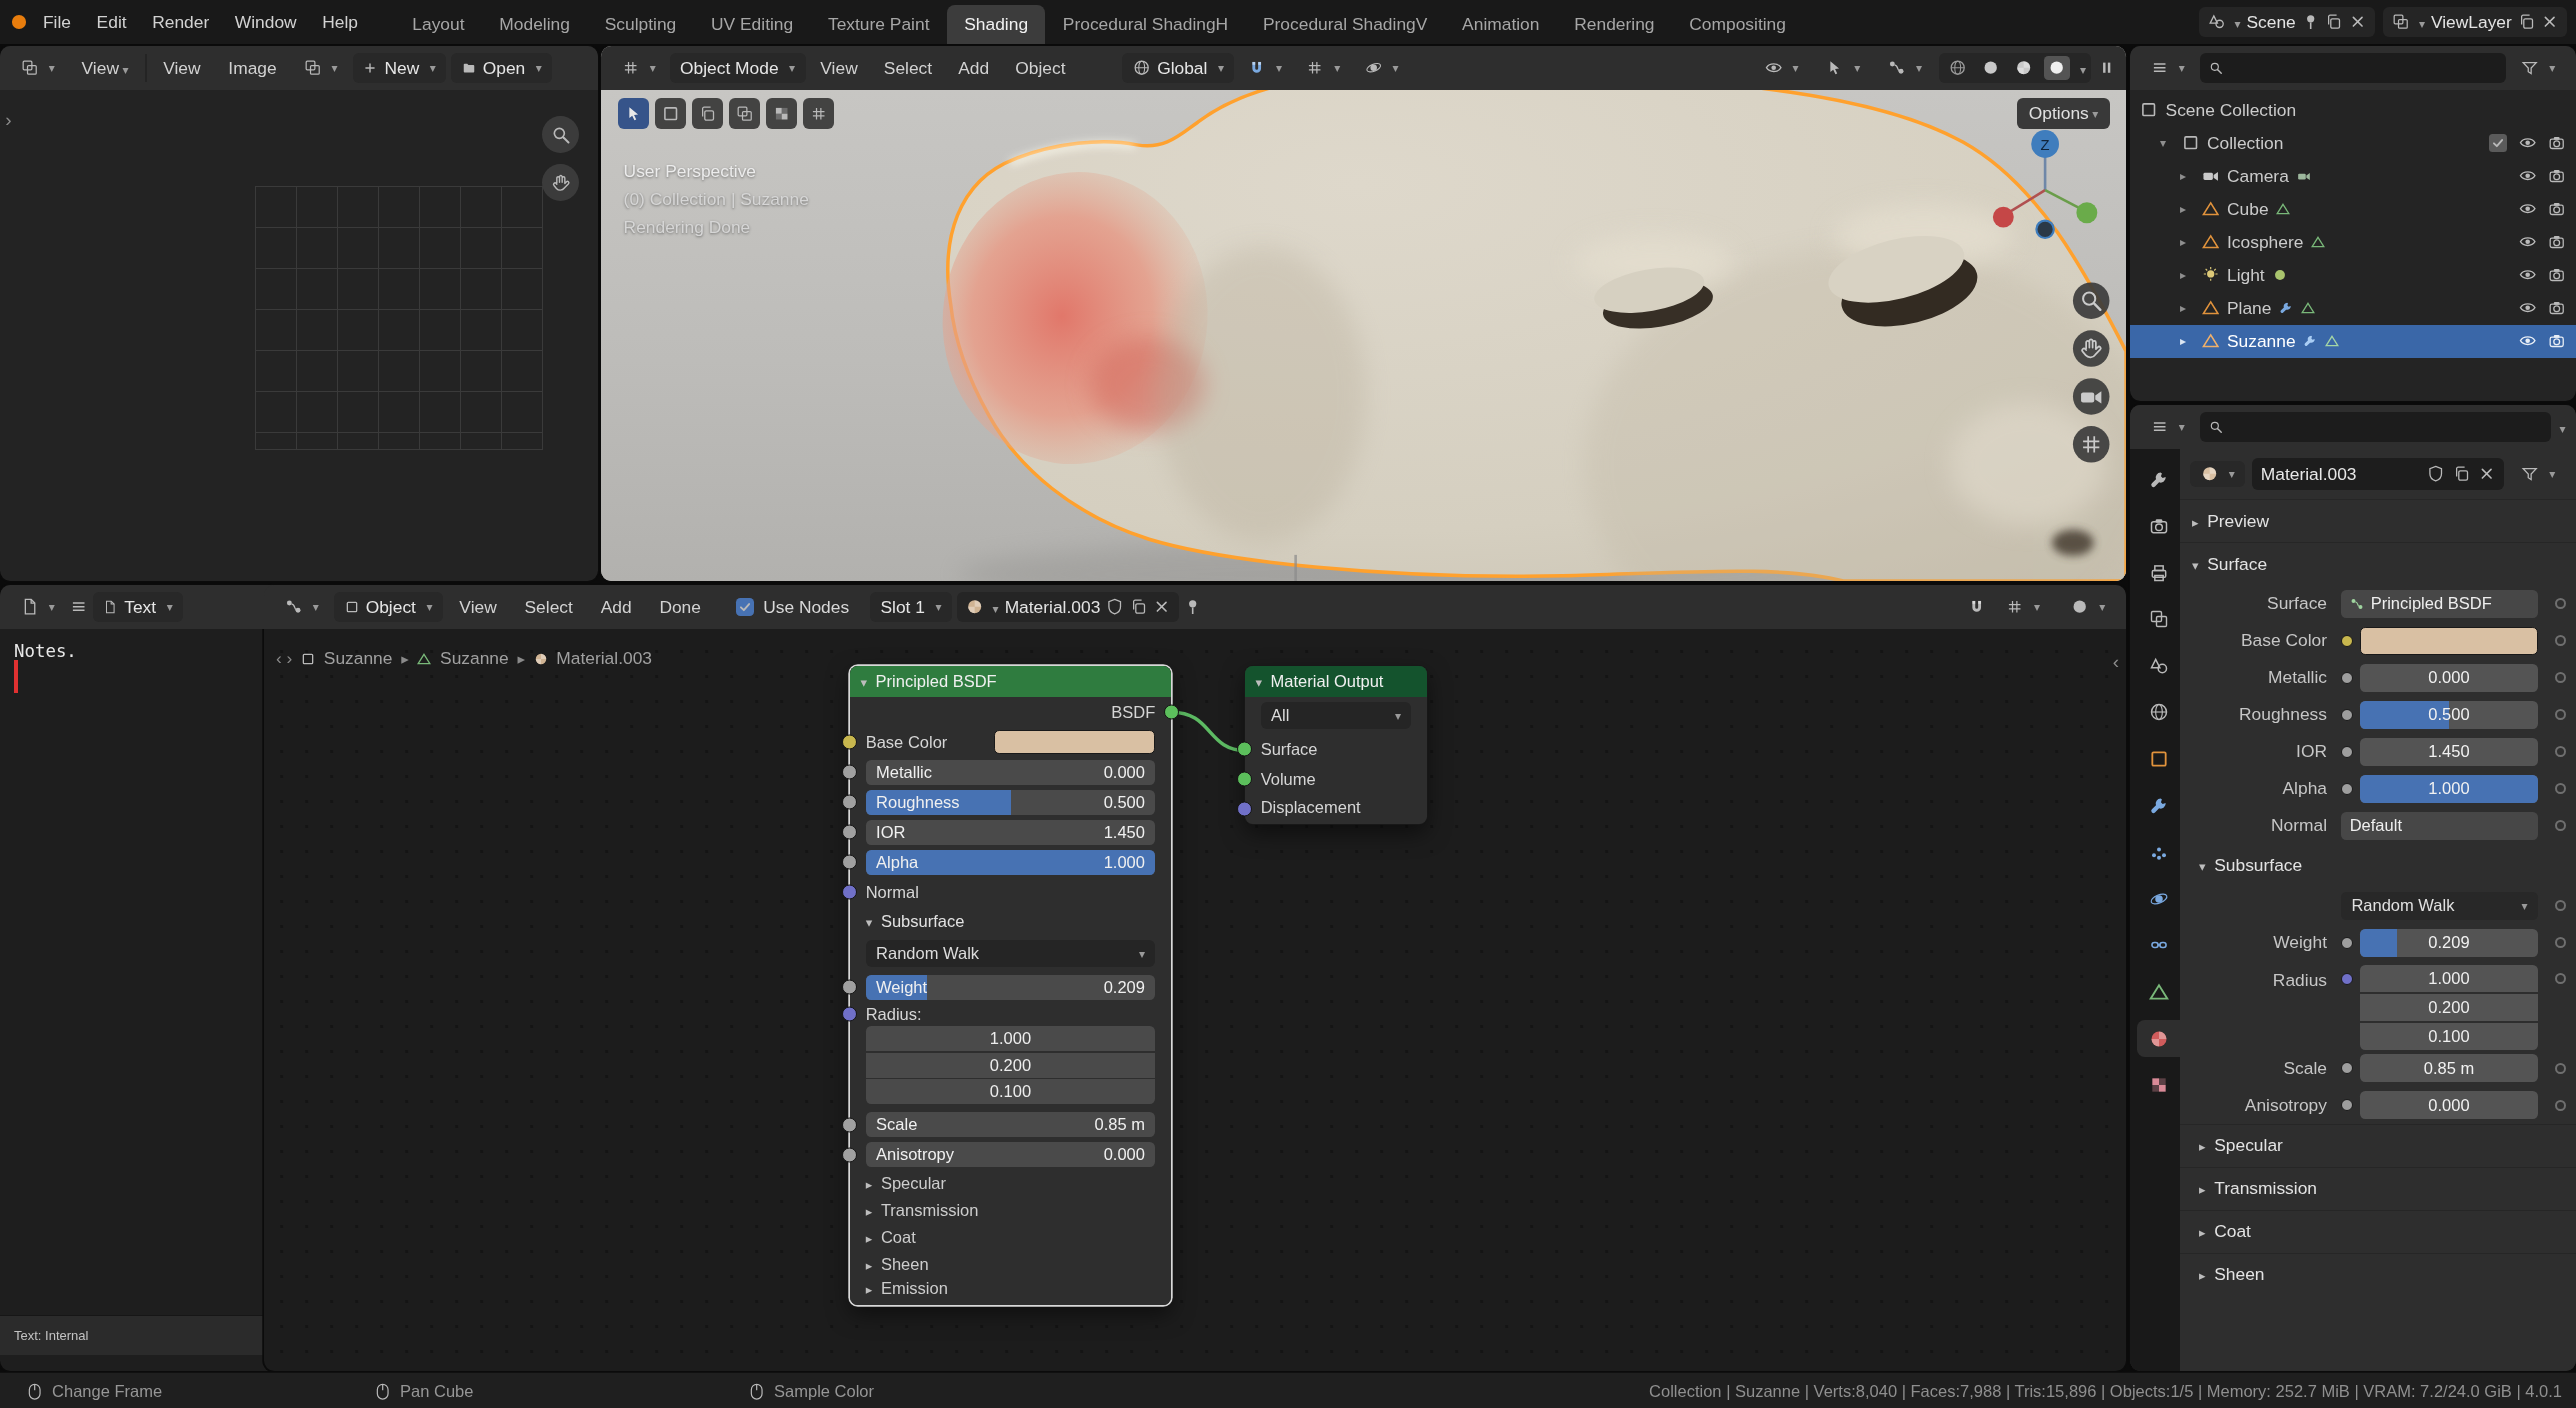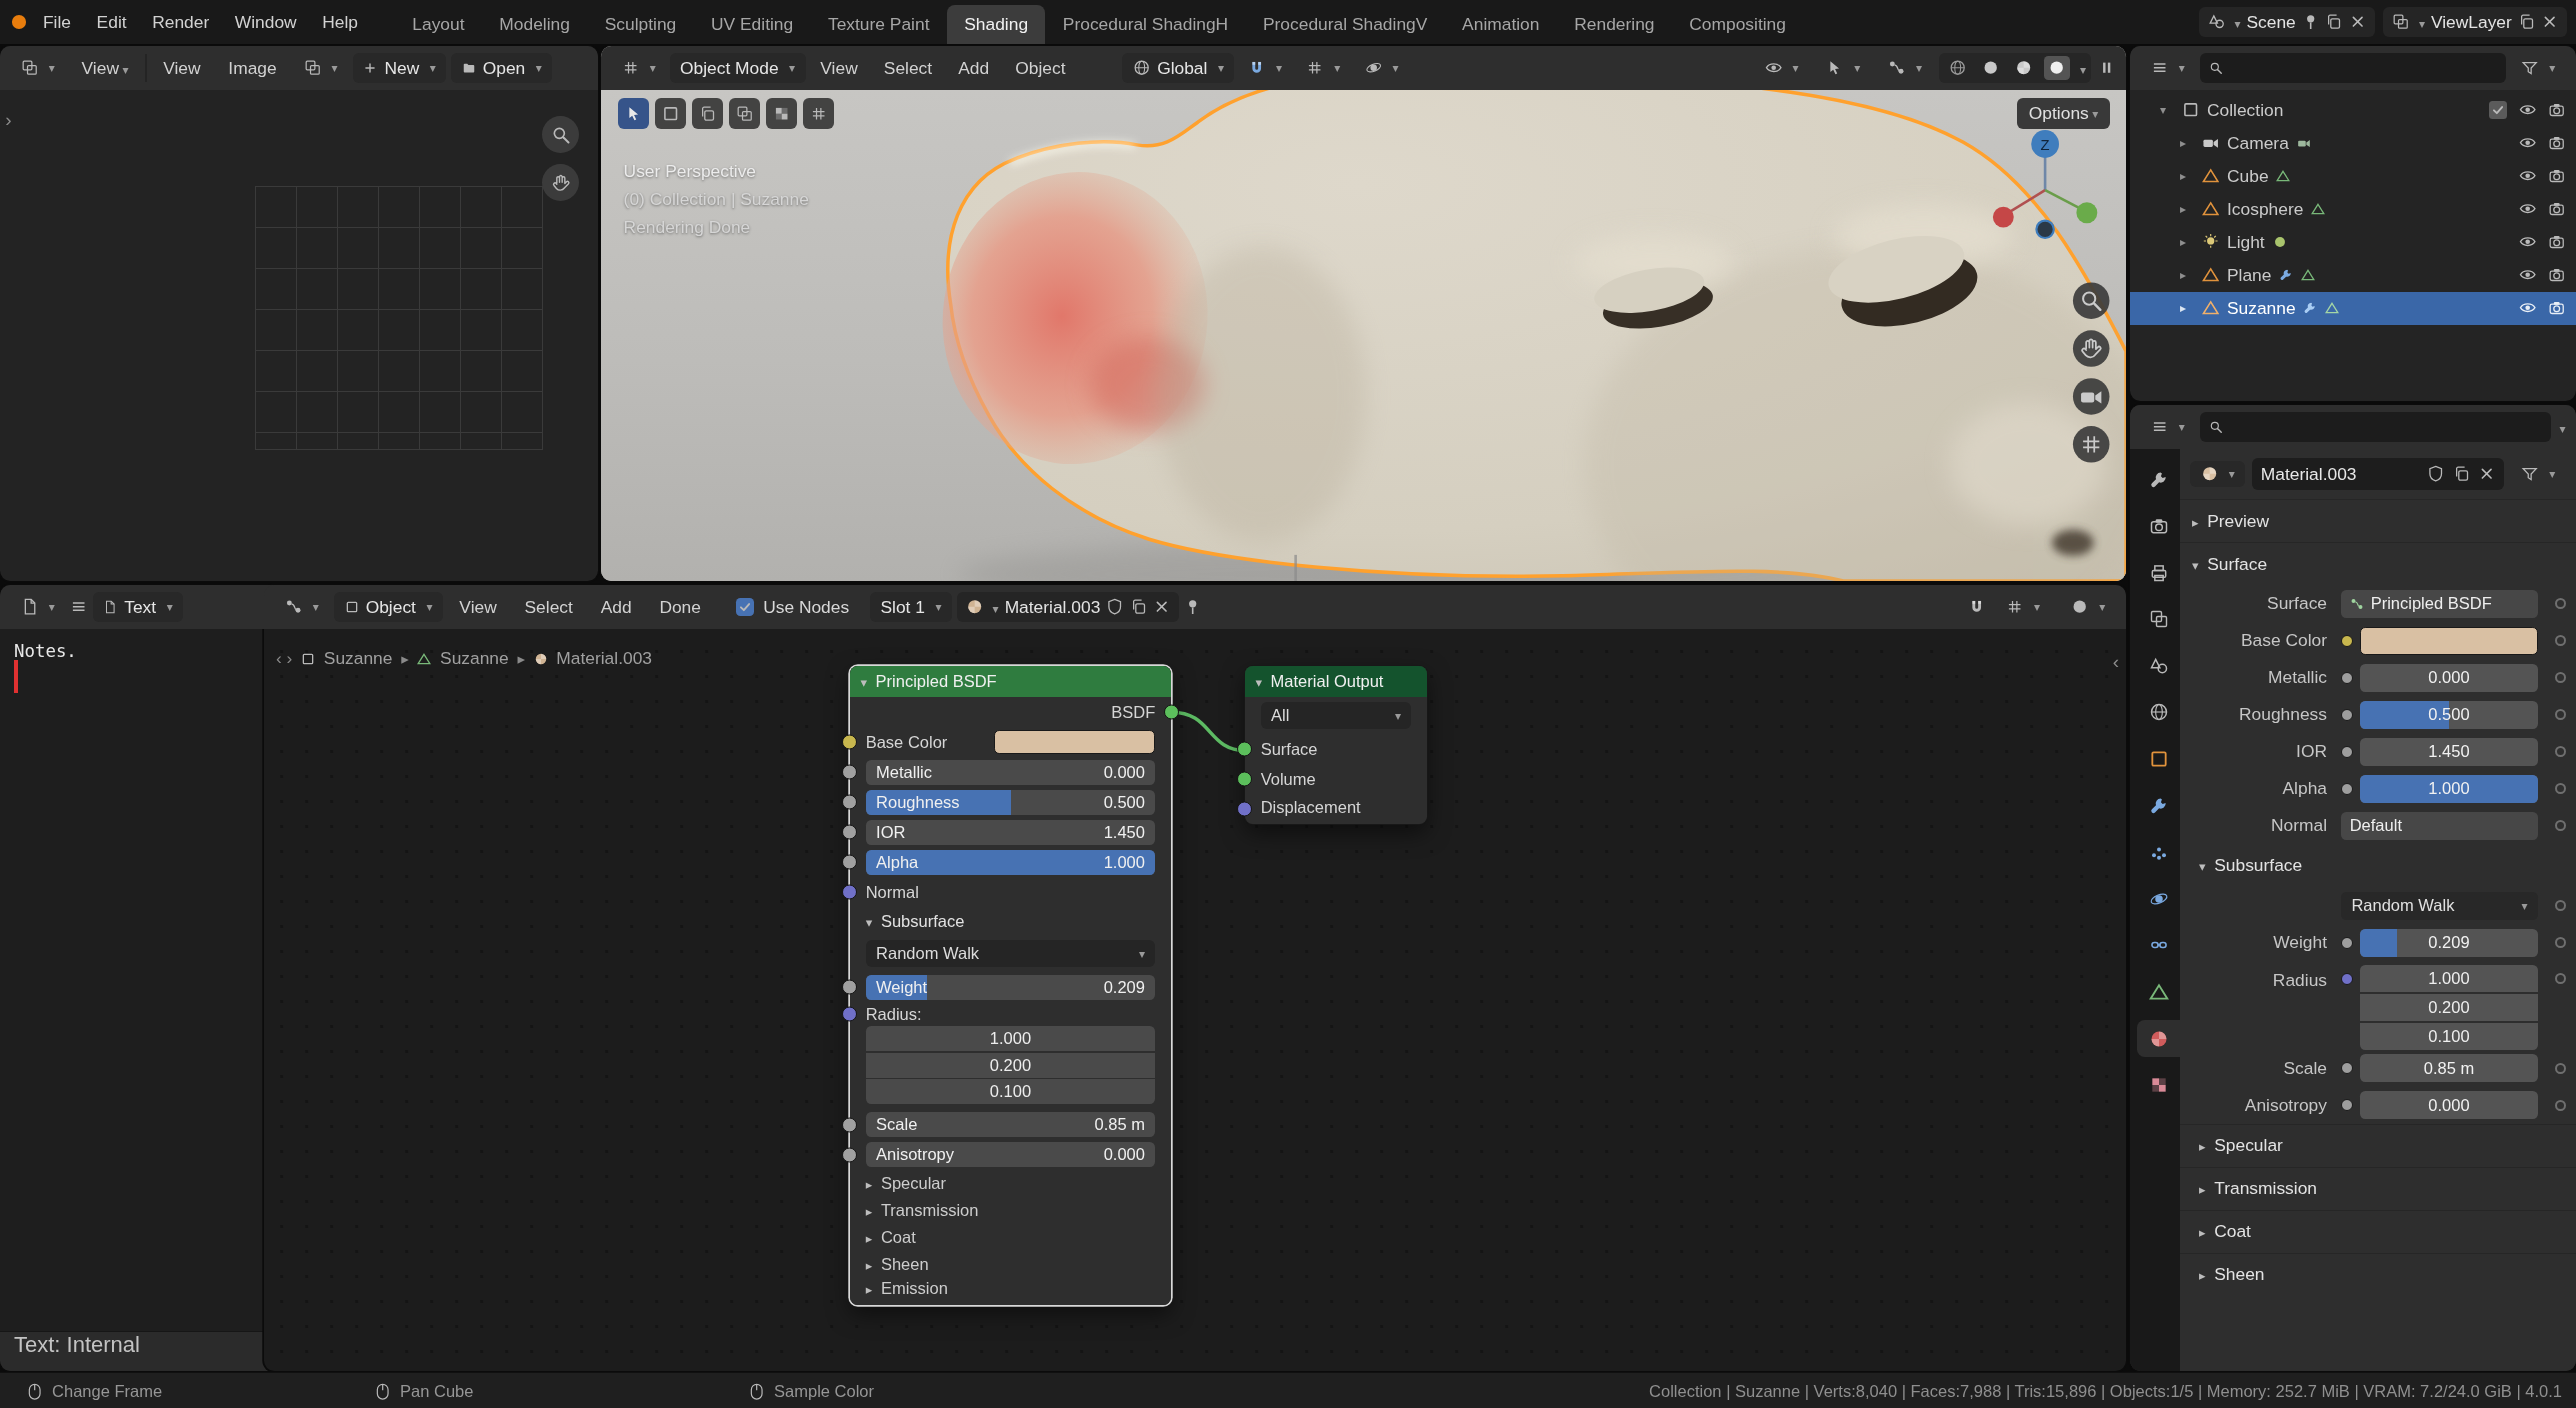--- a/index.html
+++ b/index.html
@@ -40,21 +40,21 @@
   .vp-text{position:absolute;left:22.6px;top:111px;z-index:5;line-height:28px;font-size:17.4px;text-shadow:0 0.9px 2.6px rgba(0,0,0,.45)}
   .vp-text .l1{color:#ececec}.vp-text .l2,.vp-text .l3{color:#d6d6d6}
   .shading-group{display:flex;align-items:center;background:#262626;border-radius:6px;padding:2.6px 5.2px;gap:7px}
   .sphbtn{width:26px;height:24px;display:flex;align-items:center;justify-content:center;border-radius:4.3px}
   .sphbtn.on{background:#545454}
   
   #text-editor{left:0;top:585px;width:291px;height:786px;background:#1e1e1e}
   .te-body{position:absolute;left:0;top:44px;right:0;bottom:40px;font-family:"DejaVu Sans Mono",monospace;font-size:17.4px;color:#e8e8e8;padding:12px 14px}
   .te-cursor{position:absolute;left:14px;top:75px;width:3.5px;height:33px;background:#e03131}
   .te-scroll{position:absolute;right:2.6px;top:52px;width:7.8px;height:296px;border-radius:4.3px;background:#3c3c3c}
-  .te-footer{position:absolute;left:0;right:0;bottom:0;height:40px;background:#2b2b2b;border-top:0.9px solid #161616;display:flex;padding:0 14px;color:#c3c3c3;font-size:22px}
+  .te-footer{position:absolute;left:0;right:0;bottom:16px;height:40px;background:#2b2b2b;border-top:0.9px solid #161616;display:flex;align-items:center;padding:0 14px;color:#c3c3c3;font-size:13px}
   
   #shader-editor{left:264px;top:585px;width:1862px;height:786px;background:#1c1c1c;background-image:radial-gradient(#141414 1.4px,transparent 1.6px);background-size:25px 25px;background-position:5.2px 54px}
   .crumb{position:absolute;left:12px;top:63px;display:flex;align-items:center;gap:8.7px;color:#a0a0a0;font-size:17.4px;z-index:4}
   .crumb .sep{color:#8a8a8a;font-size:15px}
   .cbx{width:18px;height:18px;border-radius:4.3px;background:#4772b3;display:flex;align-items:center;justify-content:center;color:#fff}
   .wires{position:absolute;left:0;top:0;z-index:2;pointer-events:none}
   .node{position:absolute;background:rgba(48,48,48,.97);border-radius:7.8px;font-size:16.5px;color:#d6d6d6;z-index:3}
   .node.sel{box-shadow:0 0 0 1.7px #d8d8d8,0 8.7px 22.6px rgba(0,0,0,.5)}
   .node.unsel{box-shadow:0 0 0 0.9px #181818,0 8.7px 22.6px rgba(0,0,0,.5)}
   .nhead{height:31px;display:flex;align-items:center;padding:0 10.4px;border-radius:7.8px 7.8px 0 0;color:#f0f0f0}
@@ -817,20 +817,26 @@
           <use href="#i-mag"></use>
         </svg>
       </div>
     <div class="dd flat">
         <svg class="ic s" viewBox="0 0 20 20" width="17.4" height="17.4">
           <use href="#i-funnel"></use>
         </svg>
       </div>
   </div>
   <div style="padding-top:3.5px">
+    <div class="orow">
+      <svg class="ic s" viewBox="0 0 20 20" width="17.4" height="17.4">
+          <use href="#i-box"></use>
+        </svg>
+      <span>Scene Collection</span>
+    </div>
     <div class="orow" style="padding-left:30px">
       <span class="exp">▾</span>
       <svg class="ic s" viewBox="0 0 20 20" width="17.4" height="17.4">
           <use href="#i-box"></use>
         </svg>
       <span>Collection</span>
       <span class="rt">
         <span class="ocheck">
             <svg class="ic xs" viewBox="0 0 16 16" width="14" height="14">
               <use href="#i-check"></use>

